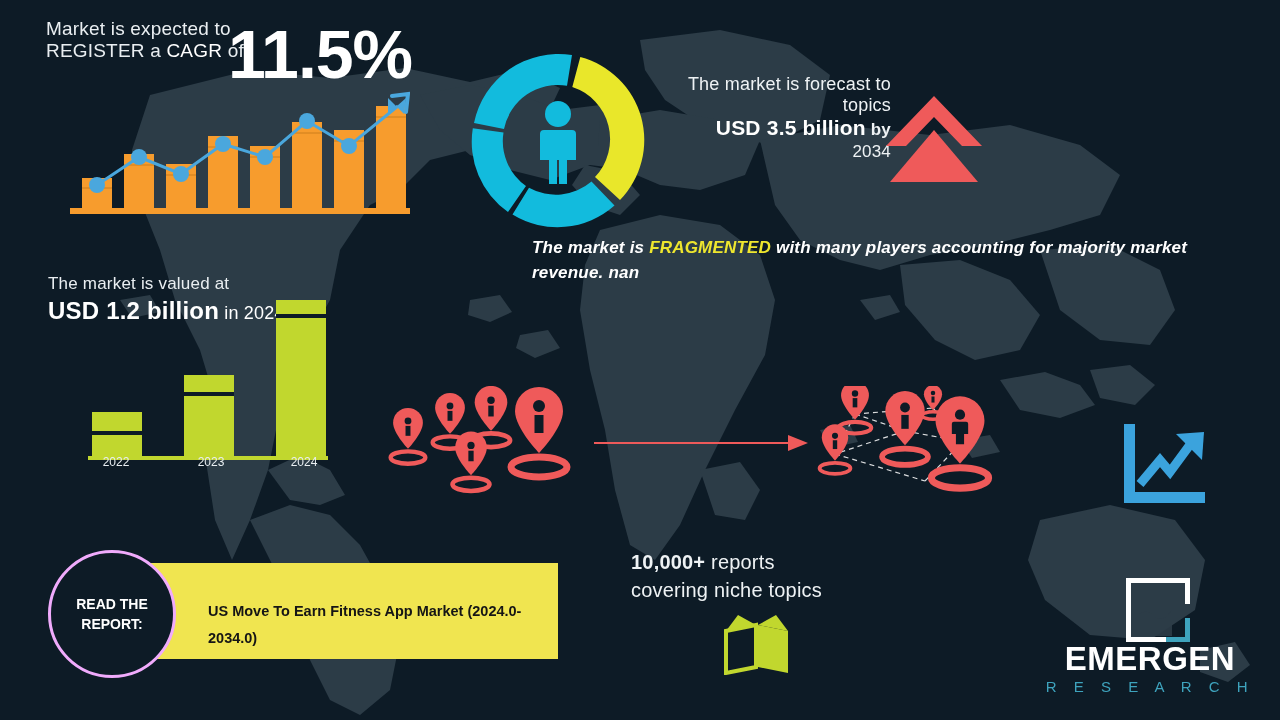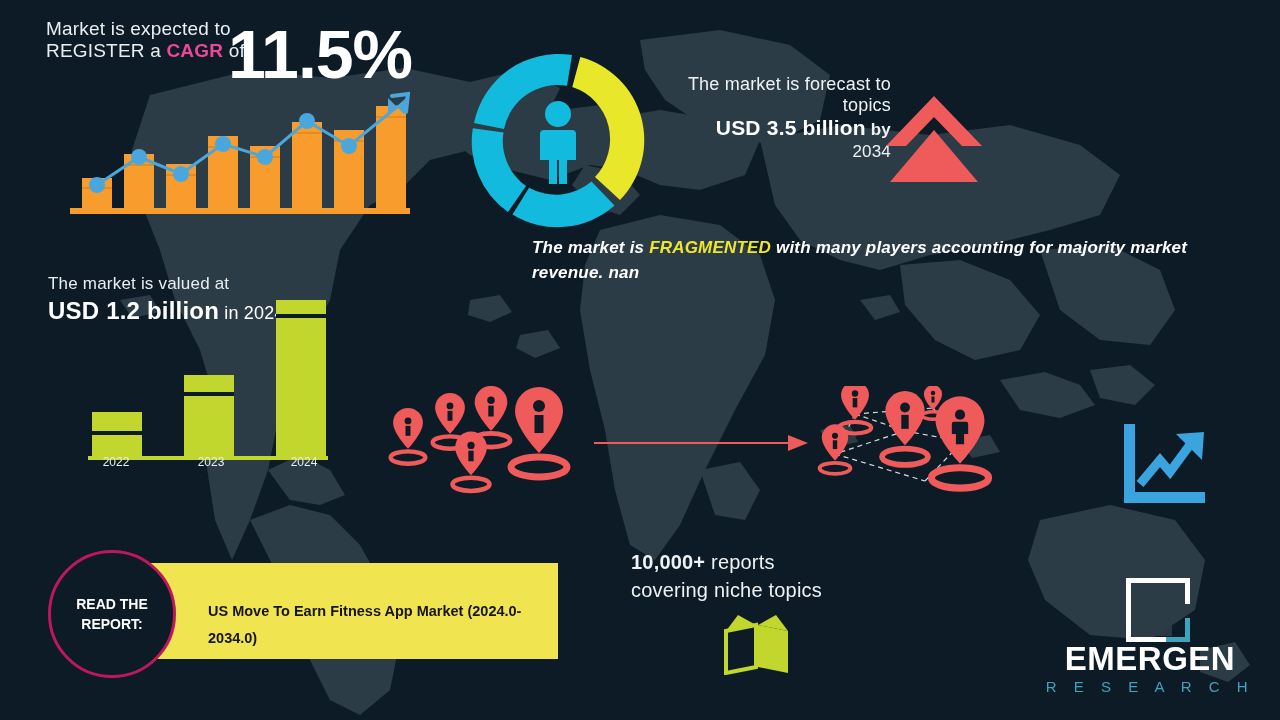--- a/index.html
+++ b/index.html
@@ -8,21 +8,21 @@
 
   
   #map{position:absolute;inset:0;width:1280px;height:720px;}
   .land{fill:#2c3c47;}
 
   
   .t{position:absolute;color:#eef2f4;line-height:1.18;letter-spacing:.2px;}
 
   
   #cagr-label{left:46px;top:18px;width:250px;font-size:19px;font-weight:300;color:#e9eef1;}
-  #cagr-label b{font-weight:700;color:#ec4899;}
+  #cagr-label b{font-weight:400;color:#ffffff;}
   #cagr-value{left:228px;top:14px;font-size:68px;font-weight:700;color:#ffffff;letter-spacing:-1px;}
 
   
   #barline{position:absolute;left:70px;top:88px;width:340px;height:130px;}
 
   
   #donut{position:absolute;left:463px;top:48px;width:190px;height:185px;}
 
   
   #forecast{left:661px;top:74px;width:230px;font-size:18px;font-weight:300;text-align:right;}
@@ -49,21 +49,21 @@
   #pins-right{position:absolute;left:805px;top:386px;width:210px;height:115px;}
   #redarrow{position:absolute;left:592px;top:428px;width:220px;height:30px;}
 
   
   #trendicon{position:absolute;left:1118px;top:422px;width:92px;height:86px;}
 
   
   #banner{position:absolute;left:102px;top:563px;width:456px;height:96px;background:#f0e550;}
   #banner-text{position:absolute;left:172px;top:598px;width:340px;font-size:14.5px;font-weight:700;color:#151515;line-height:1.85;margin-left:36px;}
   #readcircle{position:absolute;left:48px;top:550px;width:122px;height:122px;border-radius:50%;
-              background:#0d1b26;border:3px solid #be185d;display:flex;align-items:center;justify-content:center;}
+              background:#0d1b26;border:3px solid #f0abfc;display:flex;align-items:center;justify-content:center;}
   #readcircle span{font-size:14px;font-weight:700;color:#ffffff;text-align:center;line-height:1.45;}
 
   
   #reports{left:631px;top:548px;width:280px;font-size:20px;font-weight:300;color:#eef2f4;line-height:1.42;}
   #reports b{font-weight:700;}
   #book{position:absolute;left:718px;top:613px;width:78px;height:62px;}
   #logo-mark{position:absolute;left:1122px;top:574px;width:72px;height:72px;}
   #logo-name{position:absolute;left:1040px;top:640px;width:220px;text-align:center;font-size:33px;font-weight:700;color:#ffffff;letter-spacing:.5px;}
   #logo-sub{position:absolute;left:1040px;top:678px;width:220px;text-align:center;font-size:15px;font-weight:400;color:#3ea3bd;letter-spacing:6.5px;}
 </style>

